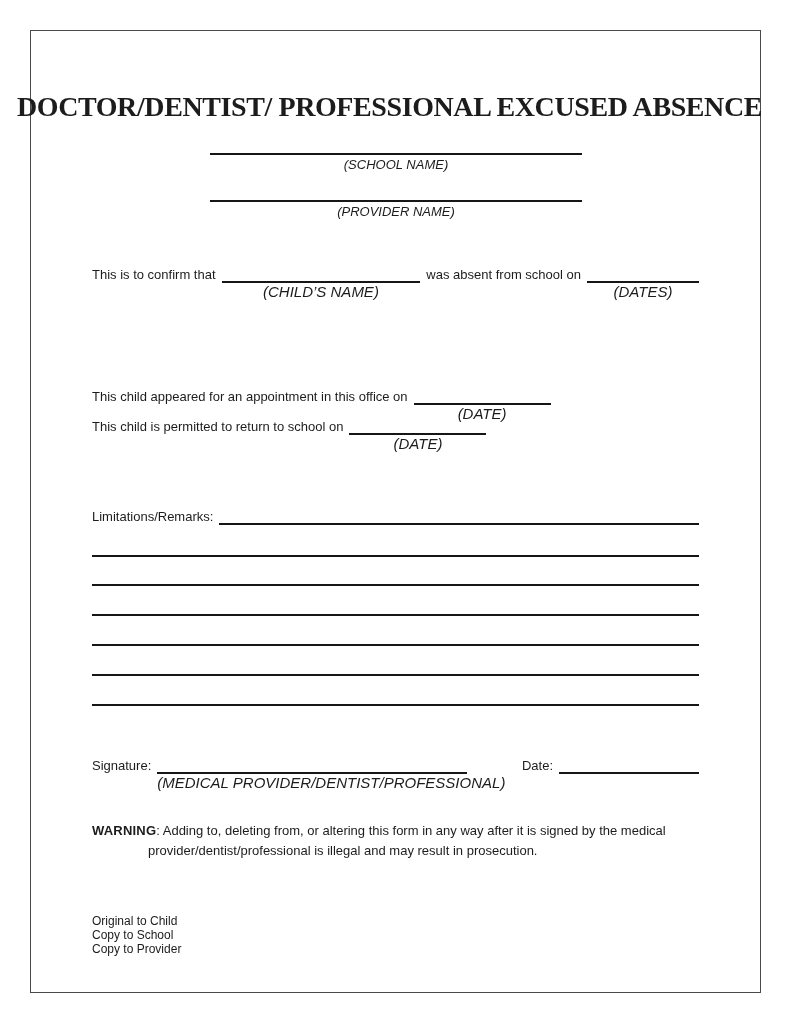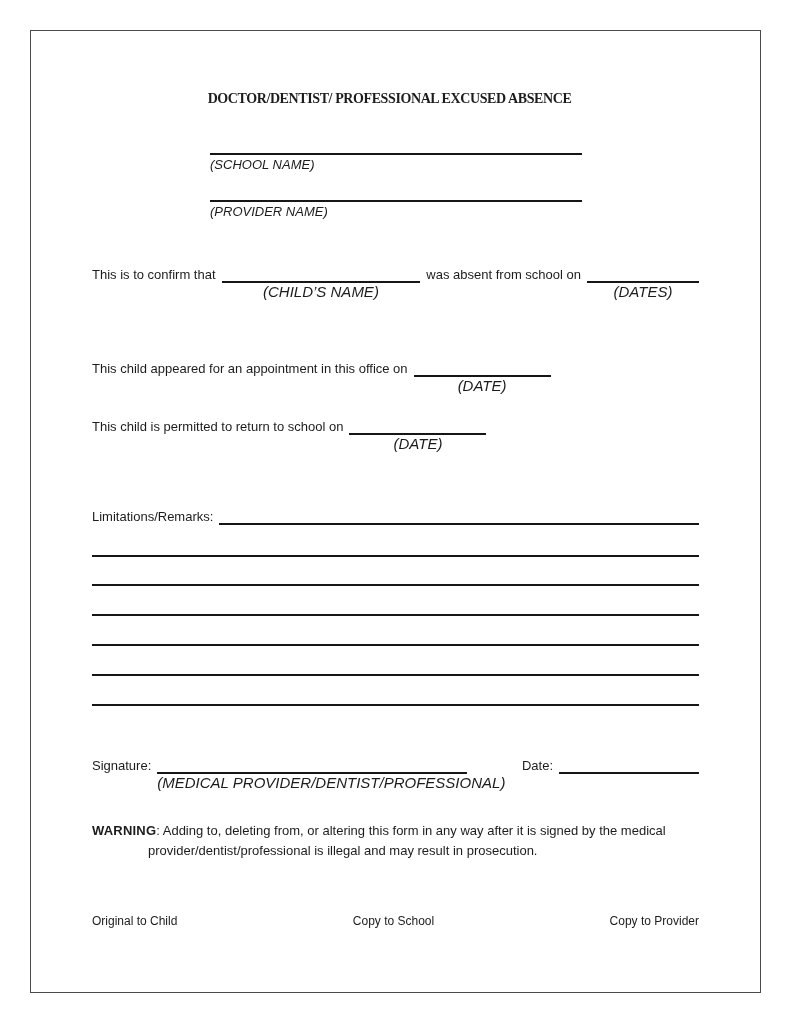--- a/index.html
+++ b/index.html
@@ -25,34 +25,35 @@
     border: 1.5px solid var(--frame);
   }
 
   .title {
     position: absolute;
     left: 0; right: 12px;
     top: 91px;
     text-align: center;
     font-family: "Liberation Serif", serif;
     font-weight: bold;
-    font-size: 14px;
+    font-size: 28px;
     letter-spacing: -0.4px;
     color: var(--ink);
   }
 
   
   .fstack {
     position: absolute;
     left: 210px;
     width: 372px;
   }
   .fstack .rule { border-top: 2.5px solid var(--rule); height: 0; }
   .fstack .cap {
     margin-top: 2px;
+    text-align: center;
     font-style: italic;
     font-size: 13px;
   }
   .fstack.school   { top: 153px; }
   .fstack.provider { top: 200px; }
 
   .row {
     position: absolute;
     left: 92px;
     width: 607px;
@@ -82,21 +83,21 @@
     white-space: nowrap;
   }
 
   .rowA { top: 266px; }
   .rowA .b-child { flex: 1 1 auto; }
   .rowA .b-dates { width: 112px; margin-right: 0; }
 
   .rowB { top: 311px; }
   .rowB .b-time { width: 45px; }
 
-  .rowC { top: 360px; }
+  .rowC { top: 388px; }
   .rowD { top: 418px; }
   .b-date { width: 137px; }
 
   .rowE { top: 508px; }
   .rowE .b-remarks { flex: 1 1 auto; margin-right: 0; }
 
   .hr {
     position: absolute;
     left: 92px;
     width: 607px;
@@ -126,22 +127,22 @@
     text-indent: -56px;
   }
   .warning .wlabel { font-weight: bold; letter-spacing: 0.2px; }
 
   .footer {
     position: absolute;
     left: 92px;
     top: 914px;
     width: 607px;
     display: flex;
-    justify-content: space-between;
     font-size: 12px;
+    flex-direction: column;
   }
 </style>
 </head>
 <body>
 
 <div class="page">
   <div class="frame"></div>
 
   <h1 class="title">DOCTOR/DENTIST/ PROFESSIONAL EXCUSED ABSENCE</h1>
 

